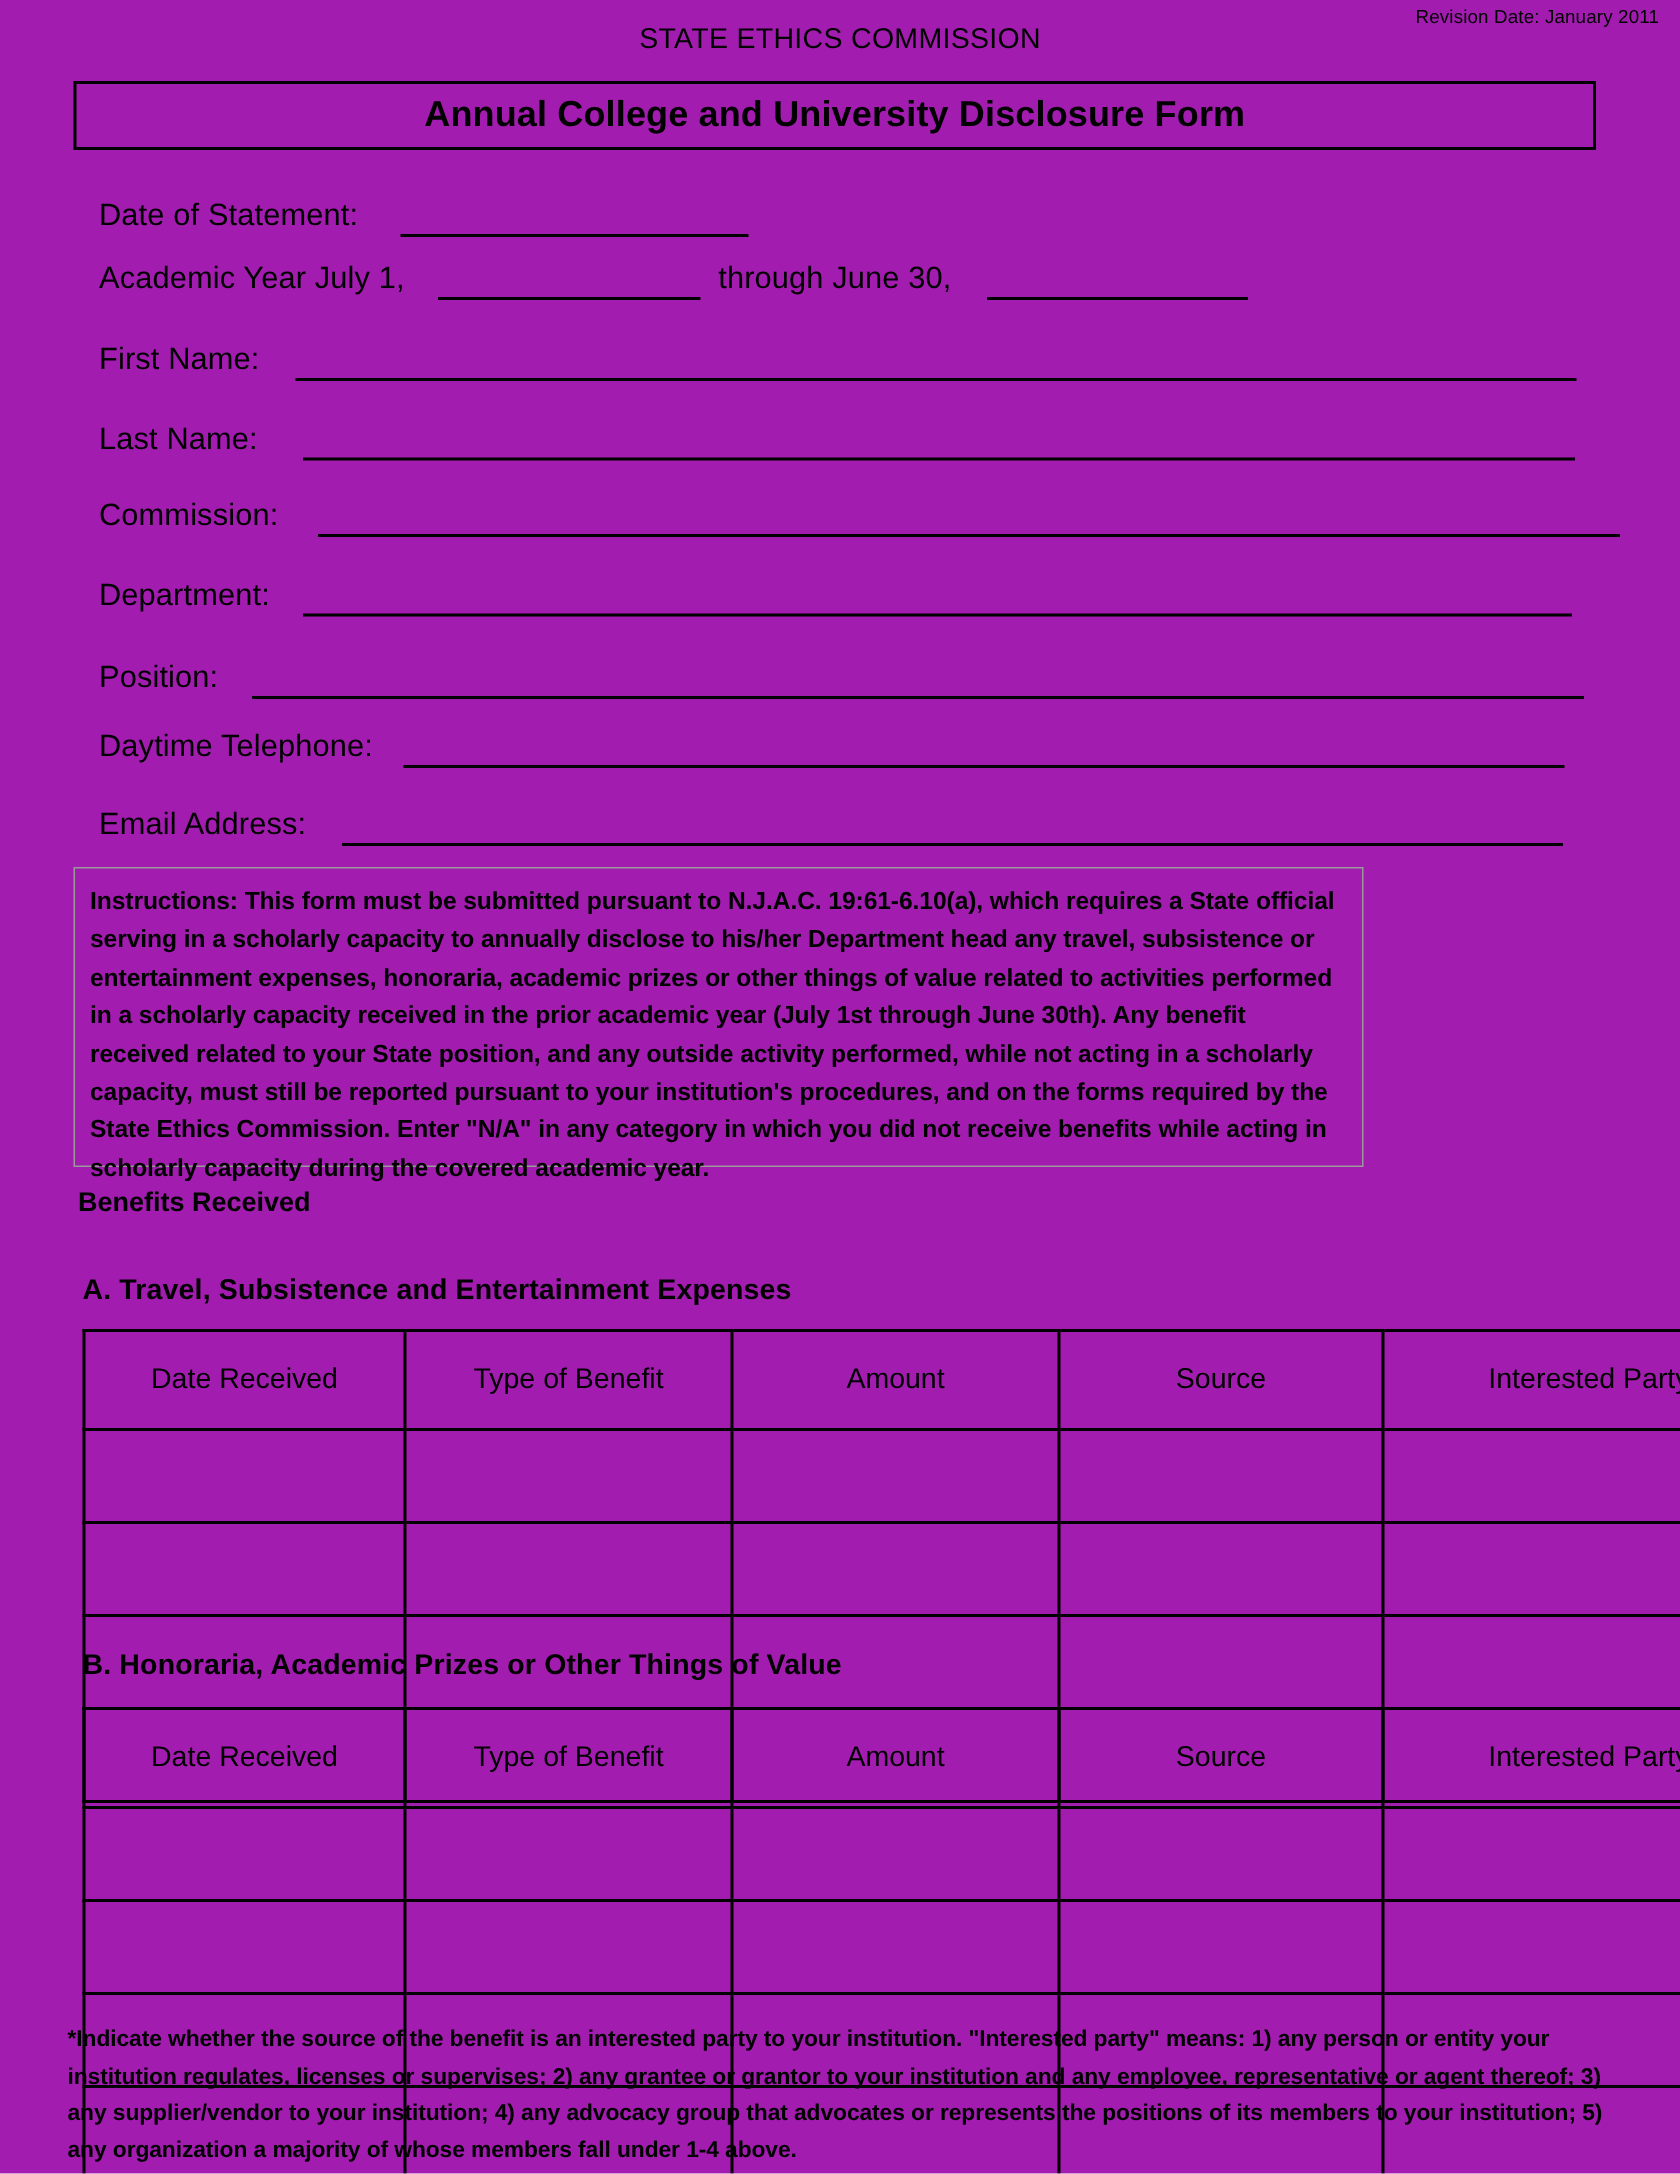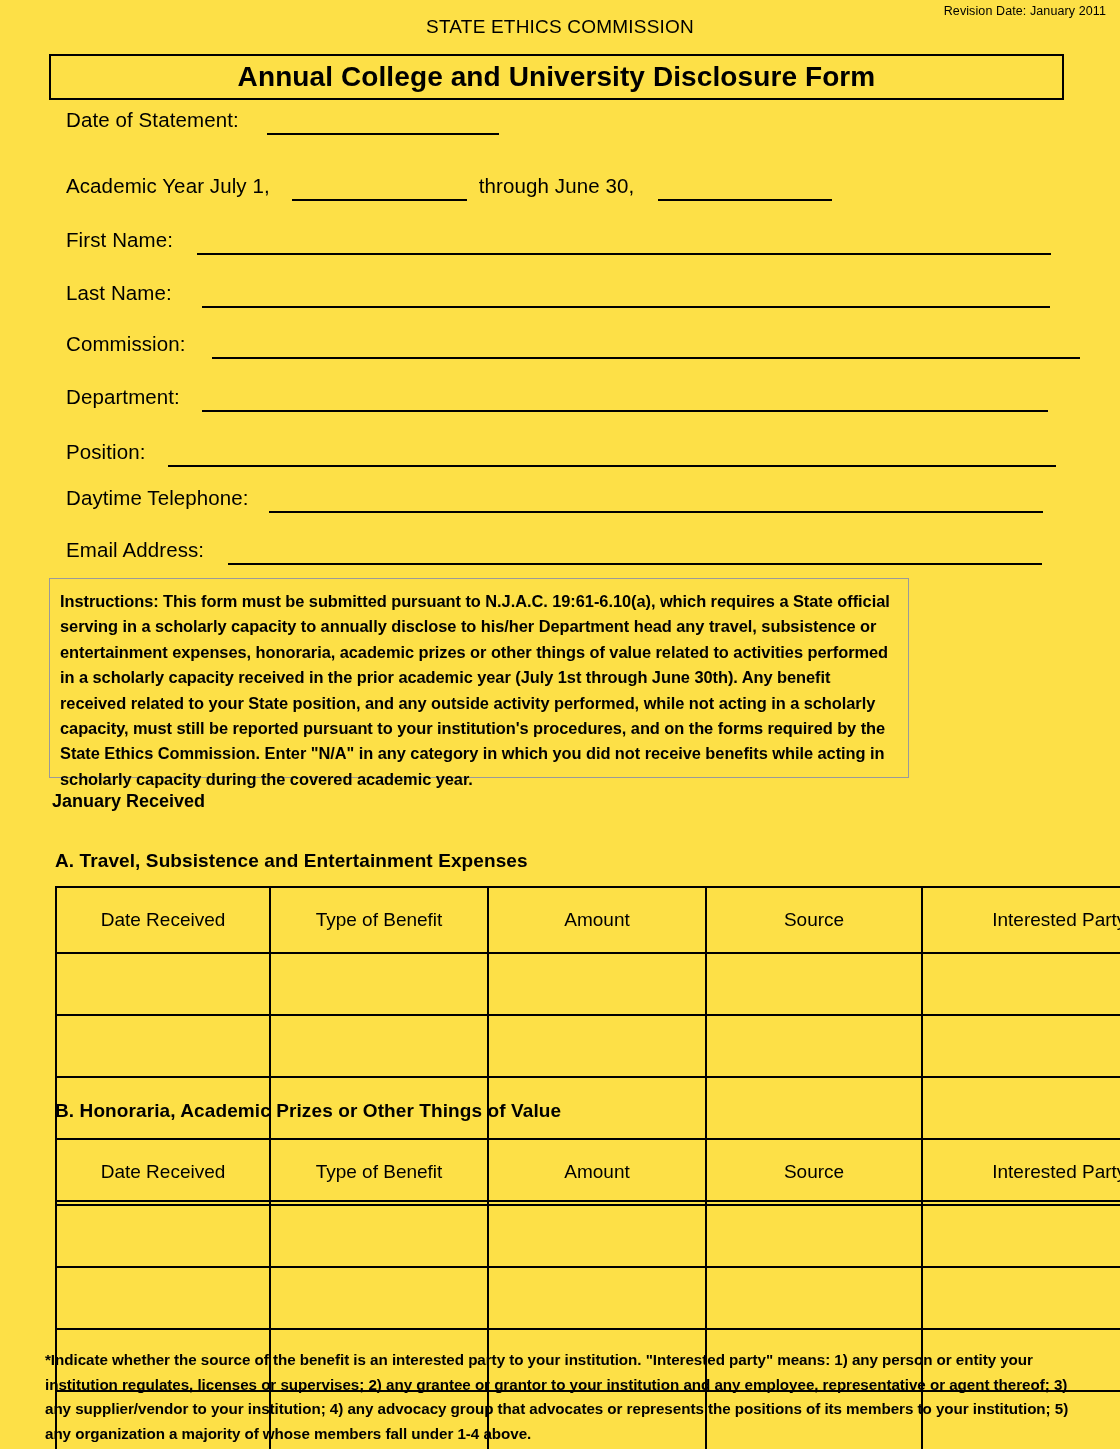--- a/index.html
+++ b/index.html
@@ -9,21 +9,21 @@
   }
   body {
     font-family: "Liberation Sans", sans-serif;
     color: #000000;
   }
   .page {
     position: relative;
     width: 1120px;
     height: 1449px;
     margin: 0 auto;
-    background: #fde047;
+    background: #a21caf;
     overflow: hidden;
   }
 
   
   .revision-date {
     position: absolute;
     top: 4px;
     right: 14px;
     font-size: 12.5px;
     letter-spacing: 0.1px;
@@ -44,21 +44,21 @@
     top: 54px;
     width: 1015px;
     height: 46px;
     border: 2.5px solid #000000;
     box-sizing: border-box;
     display: flex;
     align-items: center;
     justify-content: center;
   }
   .title-box .title-text {
-    font-size: 28px;
+    font-size: 24px;
     font-weight: bold;
     letter-spacing: 0.1px;
   }
 
   
   .field-row {
     position: absolute;
     left: 66px;
     display: flex;
     align-items: baseline;
@@ -160,21 +160,21 @@
 <div class="page">
 
   <div class="revision-date">Revision Date: January 2011</div>
 
   <div class="agency-name">STATE ETHICS COMMISSION</div>
 
   <div class="title-box">
     <span class="title-text">Annual College and University Disclosure Form</span>
   </div>
 
-  <div class="field-row" style="top:108px;justify-content:space-between;">
+  <div class="field-row" style="top:132px;justify-content:space-between;">
     <span class="field-label">Date of Statement:</span>
     <span class="gap-sm"></span>
     <span class="rule" style="width:232px; margin-left:12px;"></span>
   </div>
 
   <div class="field-row" style="top:174px;">
     <span class="field-label">Academic Year July 1,</span>
     <span class="rule" style="width:175px; margin-left:22px;"></span>
     <span class="field-label" style="margin-left:12px;">through June 30,</span>
     <span class="rule" style="width:174px; margin-left:24px;"></span>
@@ -212,21 +212,21 @@
 
   <div class="field-row" style="top:538px;">
     <span class="field-label">Email Address:</span>
     <span class="rule" style="width:814px; margin-left:24px;"></span>
   </div>
 
   <div class="instructions-box">
     <div class="instructions-text">Instructions: This form must be submitted pursuant to N.J.A.C. 19:61-6.10(a), which requires a State official serving in a scholarly capacity to annually disclose to his/her Department head any travel, subsistence or entertainment expenses, honoraria, academic prizes or other things of value related to activities performed in a scholarly capacity received in the prior academic year (July 1st through June 30th). Any benefit received related to your State position, and any outside activity performed, while not acting in a scholarly capacity, must still be reported pursuant to your institution's procedures, and on the forms required by the State Ethics Commission. Enter "N/A" in any category in which you did not receive benefits while acting in scholarly capacity during the covered academic year.</div>
   </div>
 
-  <div class="heading-benefits">January Received</div>
+  <div class="heading-benefits">Benefits Received</div>
 
   <div class="heading-section" style="top:850px;">A. Travel, Subsistence and Entertainment Expenses</div>
 
   <table class="benefit-table" style="top:886px;">
     <thead>
       <tr>
         <th class="col-date">Date Received</th>
         <th class="col-type">Type of Benefit</th>
         <th class="col-amt">Amount</th>
         <th class="col-src">Source</th>

